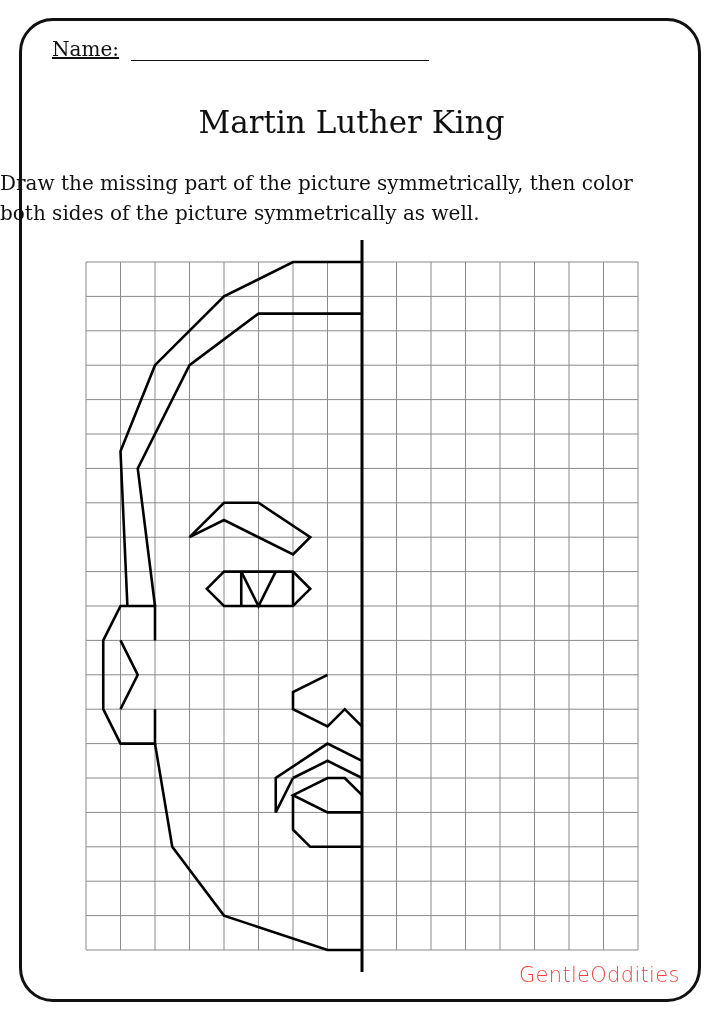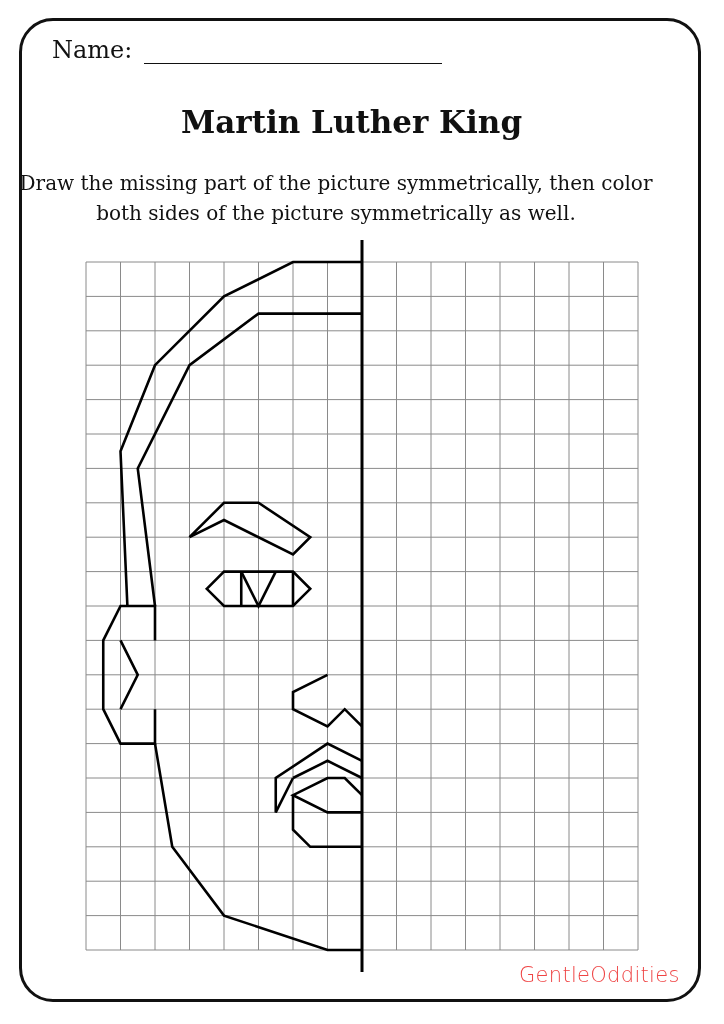--- a/index.html
+++ b/index.html
@@ -1,21 +1,21 @@
 <!DOCTYPE html>
 <html><head>
 <meta charset="utf-8">
 <style>
   html,body{margin:0;padding:0;background:#fff;}
   body{width:724px;height:1024px;position:relative;overflow:hidden;font-family:"DejaVu Serif","Liberation Serif",serif;color:#111;}
   .frame{position:absolute;left:19px;top:18px;width:682px;height:984px;border:3px solid #111;border-radius:34px;box-sizing:border-box;}
-  .name-row{position:absolute;left:52px;top:36px;font-size:24px;display:flex;align-items:flex-end;}
+  .name-row{position:absolute;left:52px;top:36px;font-size:20px;display:flex;align-items:flex-end;text-decoration:underline;}
   .name-line{display:inline-block;width:298px;border-bottom:1.5px solid #111;margin-left:12px;height:24px;}
-  .title{position:absolute;left:0;width:703px;top:104px;text-align:center;font-size:31px;font-weight:bold;}
-  .instr{position:absolute;left:0;width:672px;top:168px;text-align:center;font-size:20px;line-height:30px;}
+  .title{position:absolute;left:0;width:703px;top:104px;text-align:center;font-size:31px;}
+  .instr{position:absolute;left:0;width:672px;top:168px;font-size:20px;line-height:30px;}
   svg.grid{position:absolute;left:0;top:0;}
   .brand{position:absolute;left:519px;top:963px;font-family:"DejaVu Sans","Liberation Sans",sans-serif;font-weight:300;font-size:21px;color:#ef4444;letter-spacing:0.3px;}
 </style>
 </head>
 <body>
 
 <div class="frame"></div>
 
 <div class="name-row">
   <span>Name:</span>

